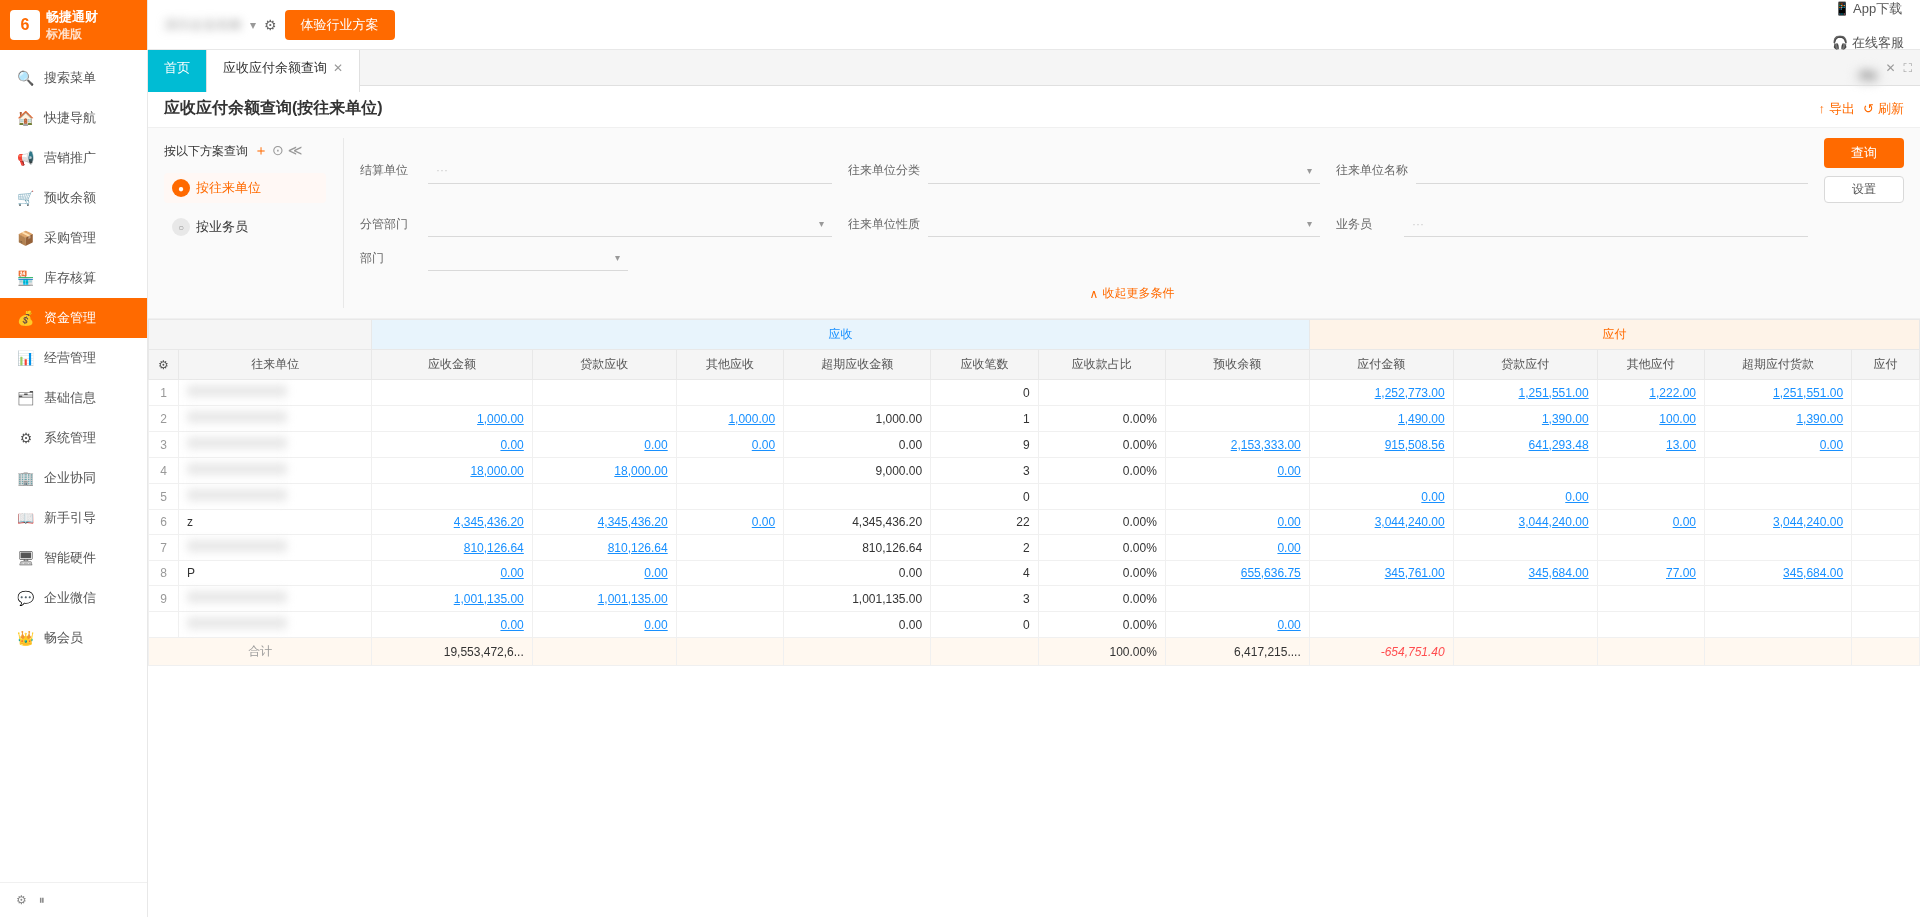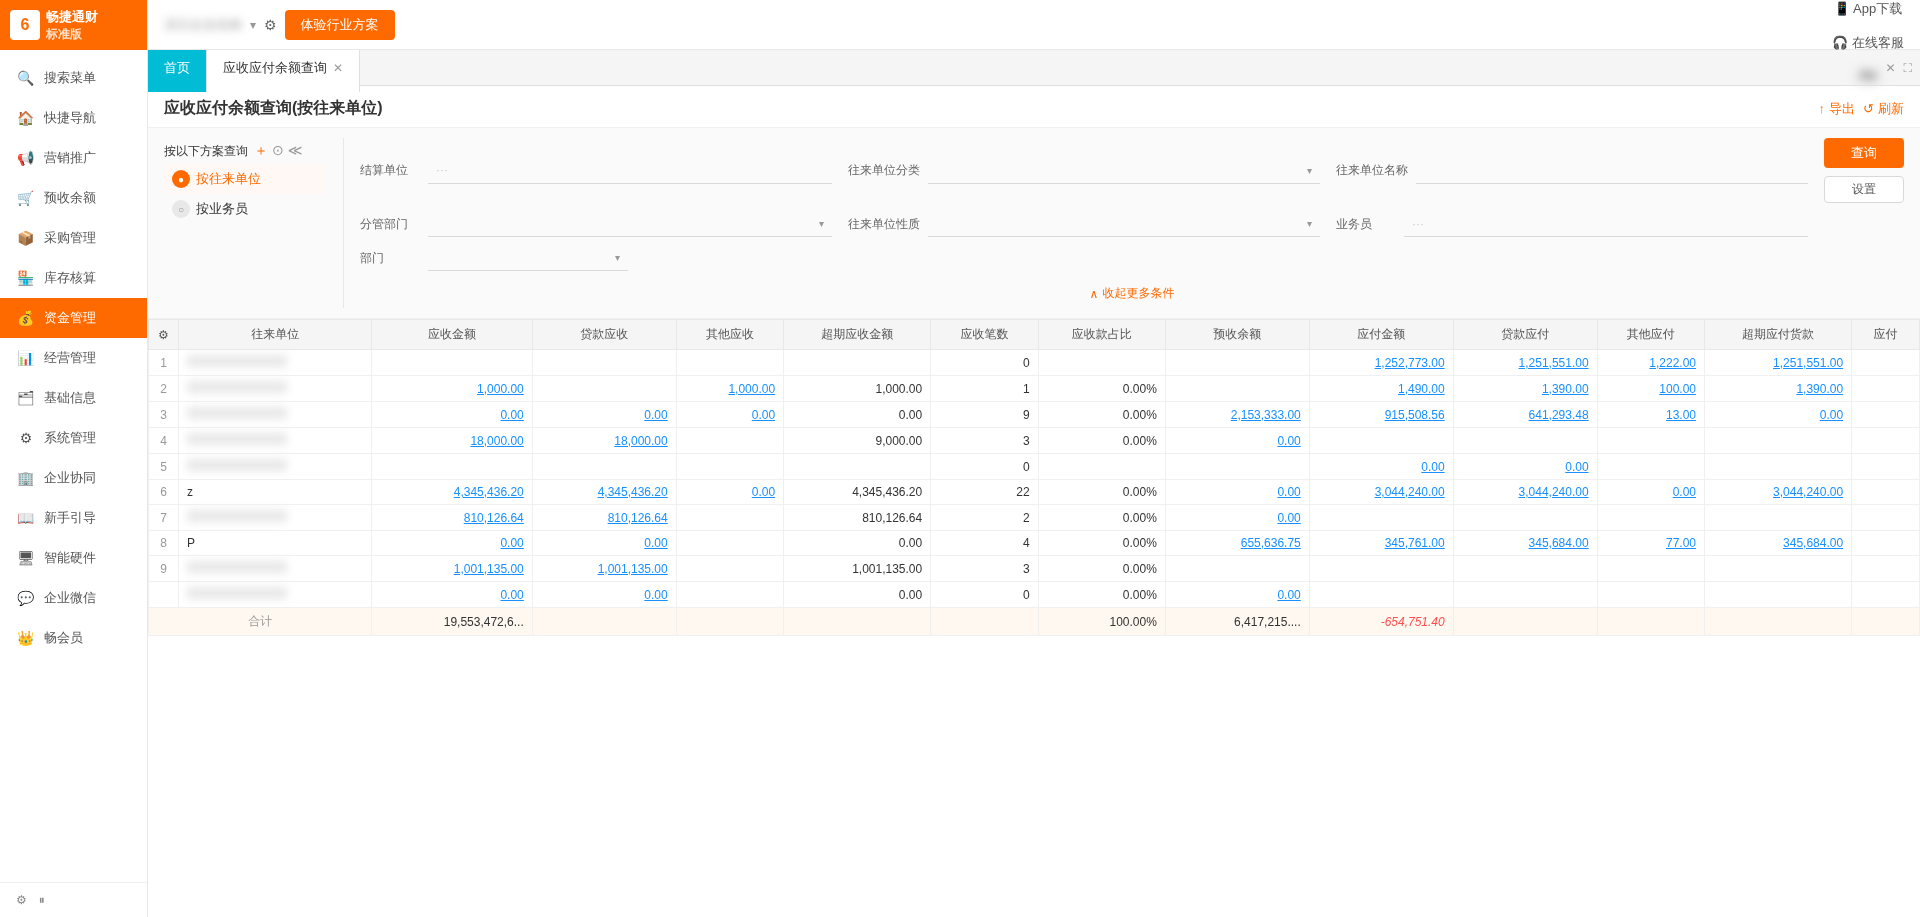--- a/index.html
+++ b/index.html
@@ -91,21 +91,21 @@
     .page-actions { display: flex; gap: 8px; color: #ff6a00; font-size: 13px; cursor: pointer; }
     .page-action-btn { display: flex; align-items: center; gap: 4px; cursor: pointer; }
 
     
     .filter-area {
       padding: 10px 16px; background: #fafafa; border-bottom: 1px solid #f0f0f0;
       display: flex; gap: 0;
     }
     .filter-left {
       width: 180px; border-right: 1px solid #e8e8e8; padding-right: 17px;
-      display: flex; flex-direction: column; gap: 0;
+      display: flex; flex-direction: column; gap: 9px;
     }
     .filter-label-row {
       display: flex; align-items: center; gap: 6px; padding: 4px 0; color: #666; font-size: 12px;
     }
     .filter-label-row .fl-title { font-size: 12px; color: #333; }
     .filter-icons { display: flex; gap: 4px; color: #999; font-size: 14px; }
     .filter-option {
       display: flex; align-items: center; gap: 6px; padding: 6px 8px;
       border-radius: 4px; cursor: pointer; font-size: 13px; color: #333;
     }
@@ -396,20 +396,25 @@
         <div class="filter-collapse">
           <span>∧</span>
           <span>收起更多条件</span>
         </div>
       </div>
     </div>
 
     <div class="table-container">
       <table>
         <thead>
+          <tr class="group-header">
+            <th colspan="2" style="background:#f5f5f5;"></th>
+            <th colspan="7" style="background:#e8f4fc;color:#1890ff;border-bottom:none;">应收</th>
+            <th colspan="5" style="background:#fef3e8;color:#ff6a00;border-bottom:none;">应付</th>
+          </tr>
           <tr>
             <th class="gear-col"><span>⚙</span></th>
             <th>往来单位</th>
             <th>应收金额</th>
             <th>贷款应收</th>
             <th>其他应收</th>
             <th>超期应收金额</th>
             <th>应收笔数</th>
             <th>应收款占比</th>
             <th>预收余额</th>

